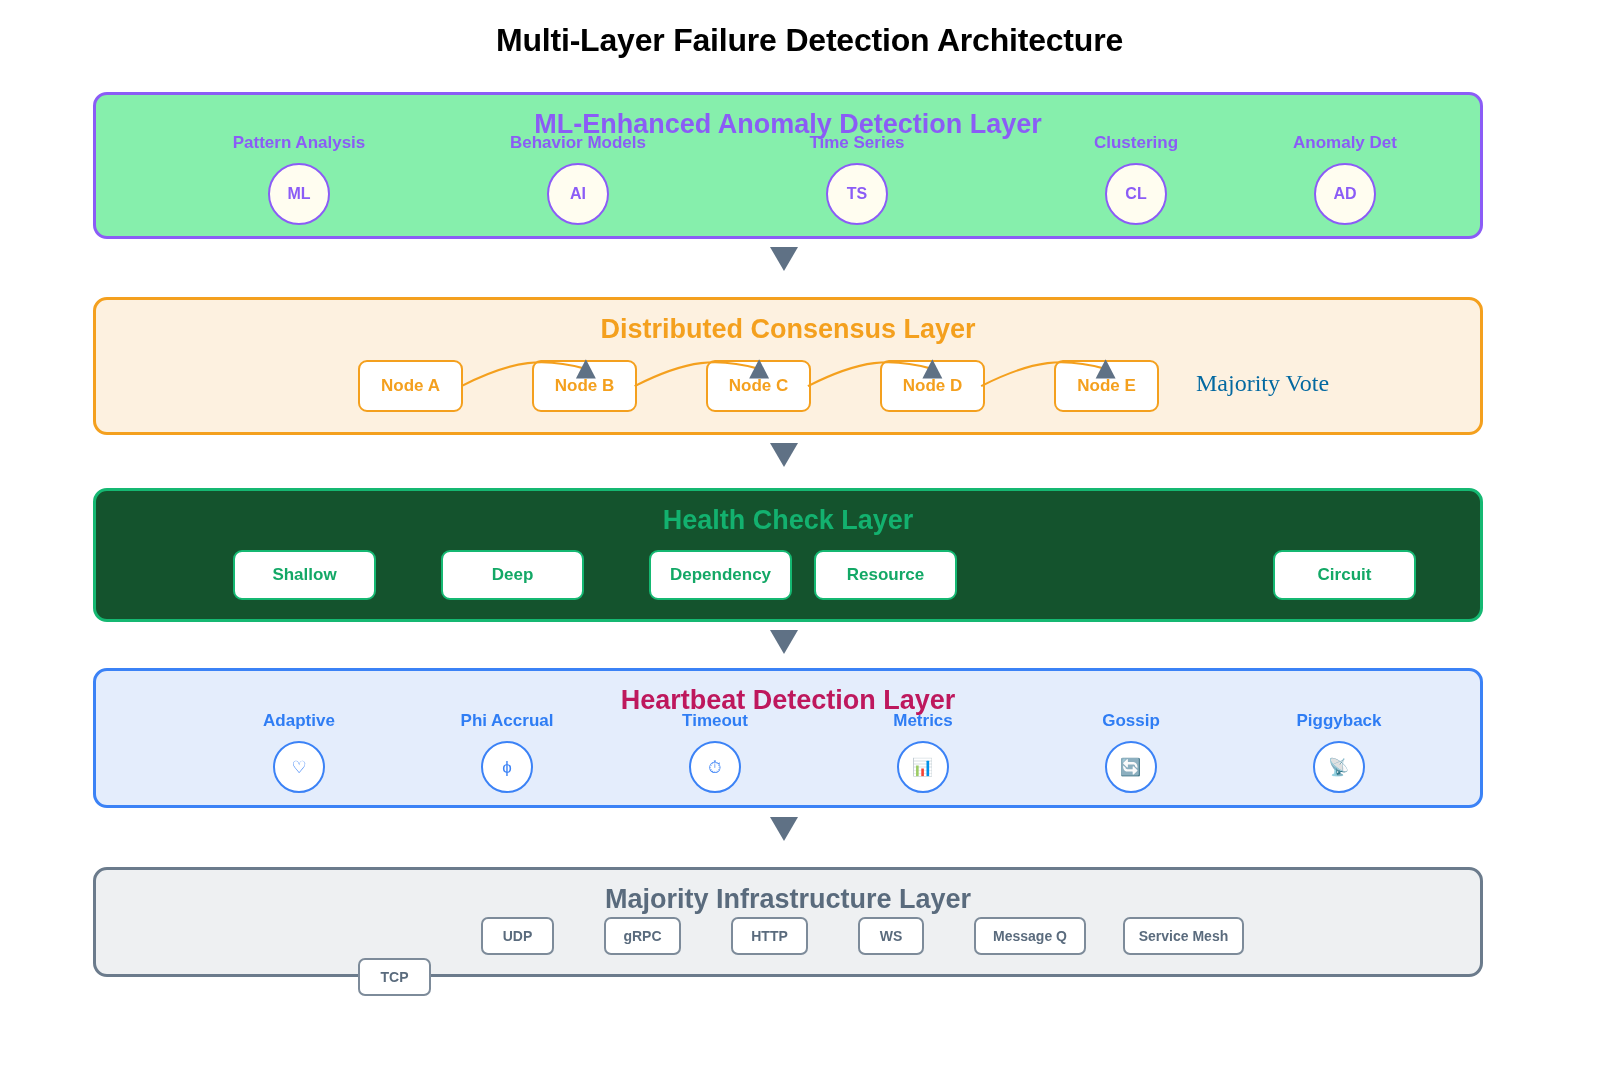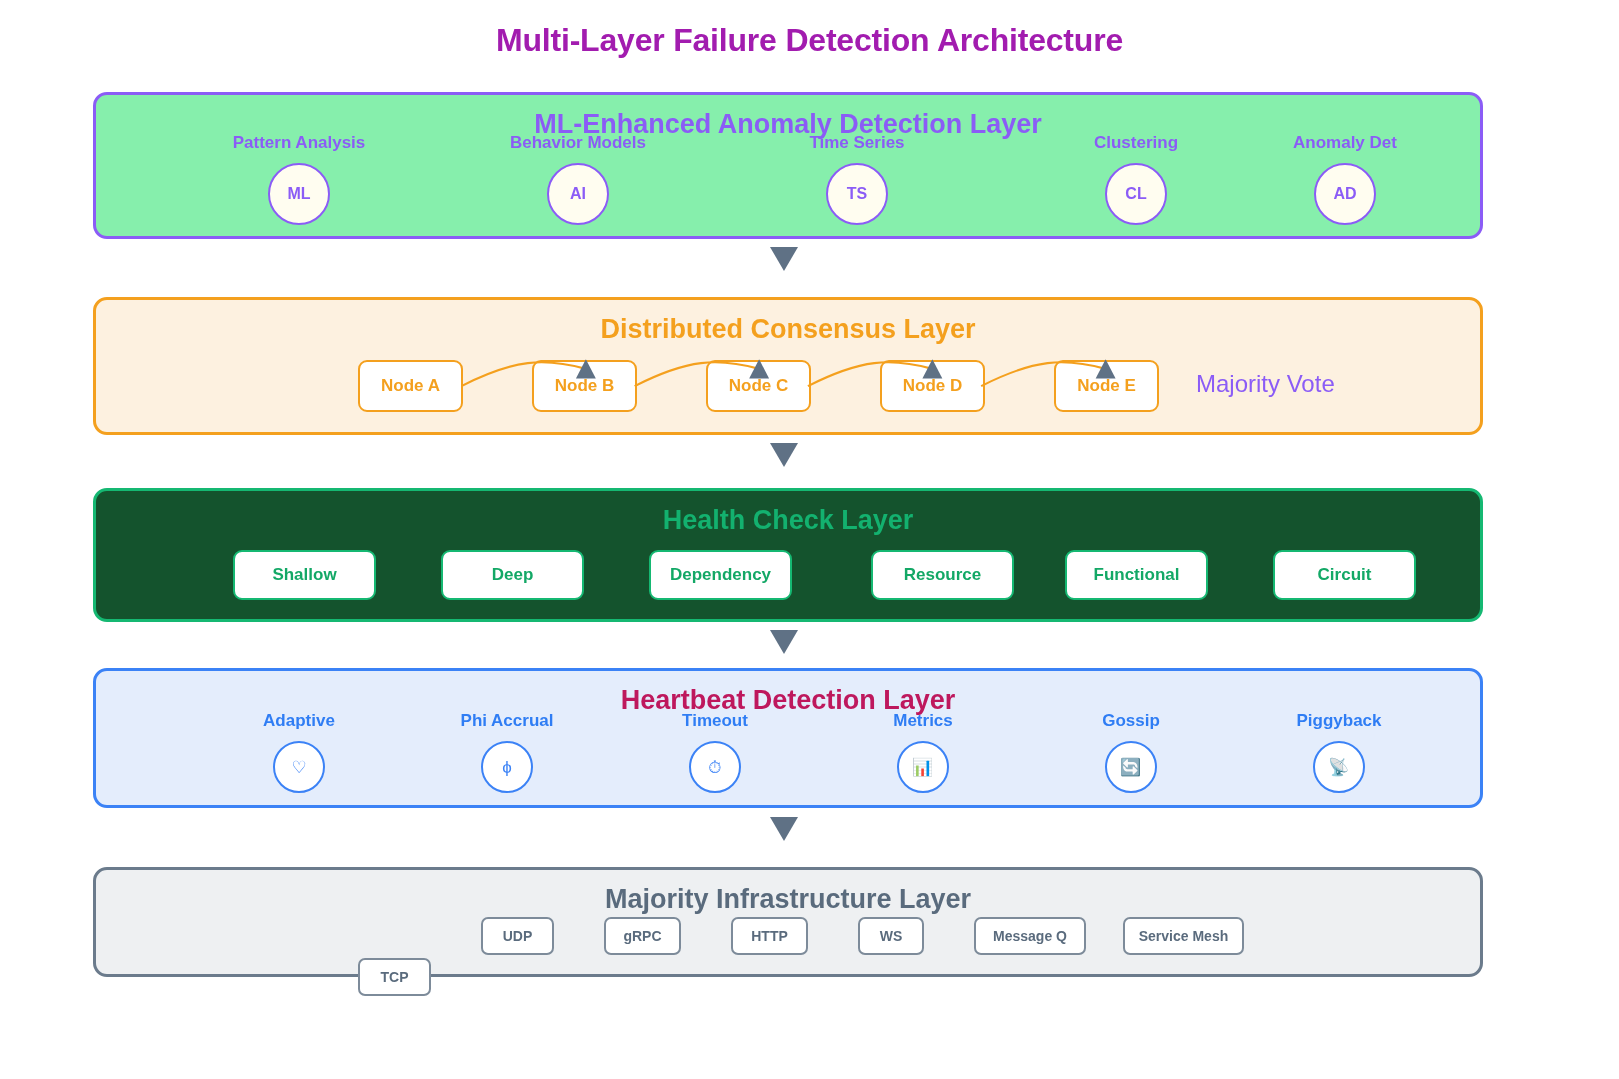--- a/index.html
+++ b/index.html
@@ -16,21 +16,21 @@
 
   
   .diagram-title {
     position: absolute;
     top: 22px;
     left: 0;
     width: 1619px;
     text-align: center;
     font-size: 32px;
     font-weight: bold;
-    color: #a21caf;
+    color: #000000;
     letter-spacing: -0.2px;
   }
 
   
   .side-label {
     position: absolute;
     left: 22px;
     width: 180px;
     text-align: center;
     transform-origin: center center;
@@ -164,22 +164,23 @@
     width: 100%; height: 100%;
     pointer-events: none;
     z-index: 4;
   }
   .majority-vote {
     position: absolute;
     top: 70px;
     left: 1100px;
     font-size: 24px;
     font-weight: normal;
-    color: #8b5cf6;
-    white-space: nowrap;
+    color: #0369a1;
+    white-space: nowrap;
+    font-family: Liberation Serif, serif;
   }
 
   
   .health-box {
     position: absolute;
     top: 59px;
     height: 50px;
     border: 2px solid #15b872;
     background: #ffffff;
     border-radius: 9px;
@@ -297,22 +298,21 @@
 </div>
 
 <div class="connector-arrow" id="arrow-2"></div>
 
 <div class="layer" id="layer-validation">
   <div class="layer-title">Health Check Layer</div>
 
   <div class="health-box" style="left:137px; width:143px;">Shallow</div>
   <div class="health-box" style="left:345px; width:143px;">Deep</div>
   <div class="health-box" style="left:553px; width:143px;">Dependency</div>
-  <div class="health-box" style="left:775px; width:143px;">Resource</div>
-  <div class="health-box" style="left:969px; width:143px;">Functional</div>
+  <div class="health-box" style="left:718px; width:143px;">Resource</div>
   <div class="health-box" style="left:1177px; width:143px;">Circuit</div>
 </div>
 
 <div class="connector-arrow" id="arrow-3"></div>
 
 <div class="layer" id="layer-detection">
   <div class="layer-title">Heartbeat Detection Layer</div>
 
   <div class="hb-node" style="left:118px; top:40px;">
     <div class="node-label">Adaptive</div>

